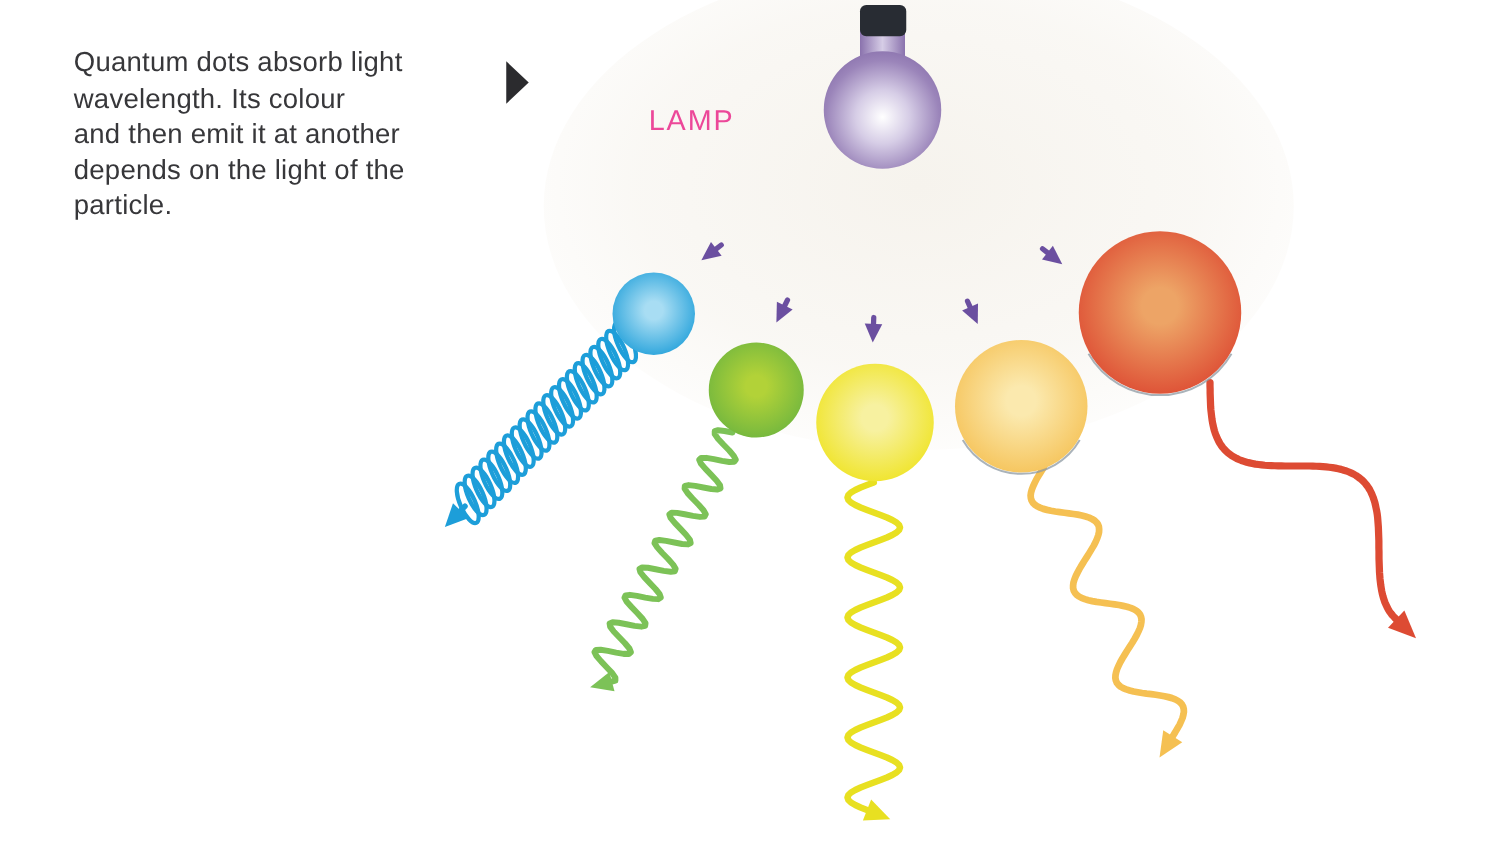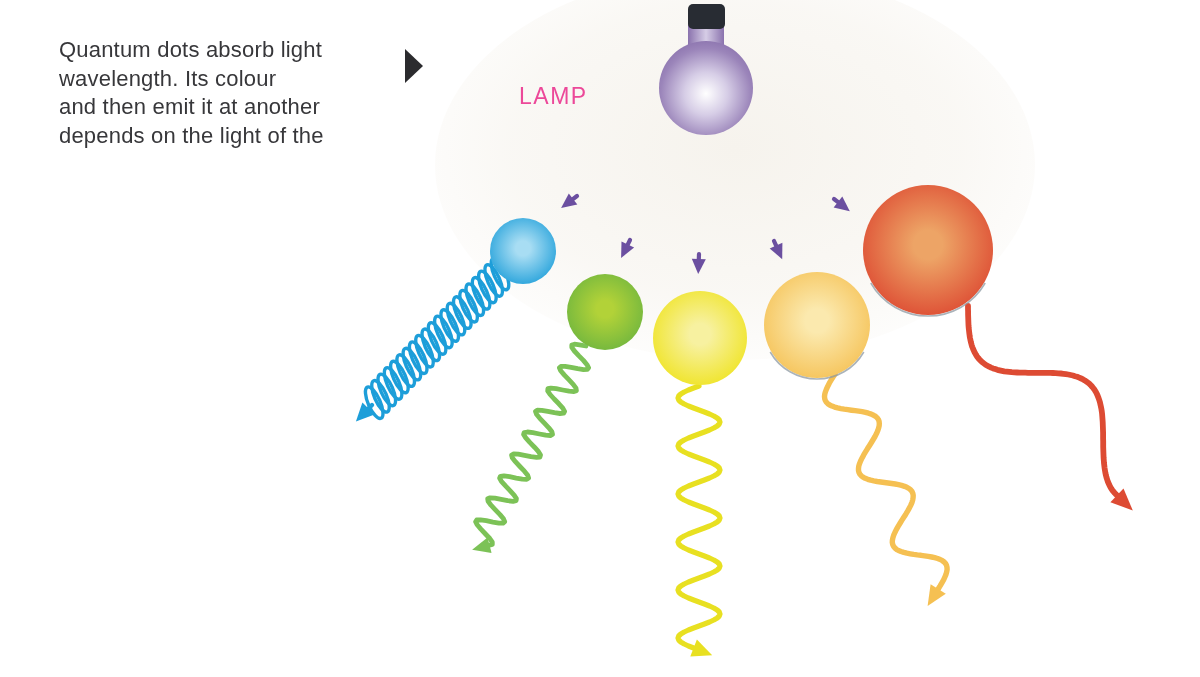--- a/index.html
+++ b/index.html
@@ -157,19 +157,20 @@
         <circle cx="928" cy="250" r="65" fill="url(#grad-red)"></circle>
         <path d="M870.8,283.0 A66,66 0 0 0 985.2,283.0" fill="none" stroke="#8e9aa3" stroke-width="1.6" opacity="0.75"></path>
       </g>
     </svg>
 
   <div class="caption" style="color: rgb(55, 55, 58);">
     <div>Quantum dots absorb light</div>
     <div>wavelength. Its colour</div>
     <div>and then emit it at another</div>
     <div>depends on the light of the</div>
+    <div>particle.</div>
   </div>
 
   <div class="pointer" style="border-left-color: rgb(43, 43, 46);"></div>
 
   <div class="lamp-label">LAMP</div>
 
 </div>
 
 </body></html>

